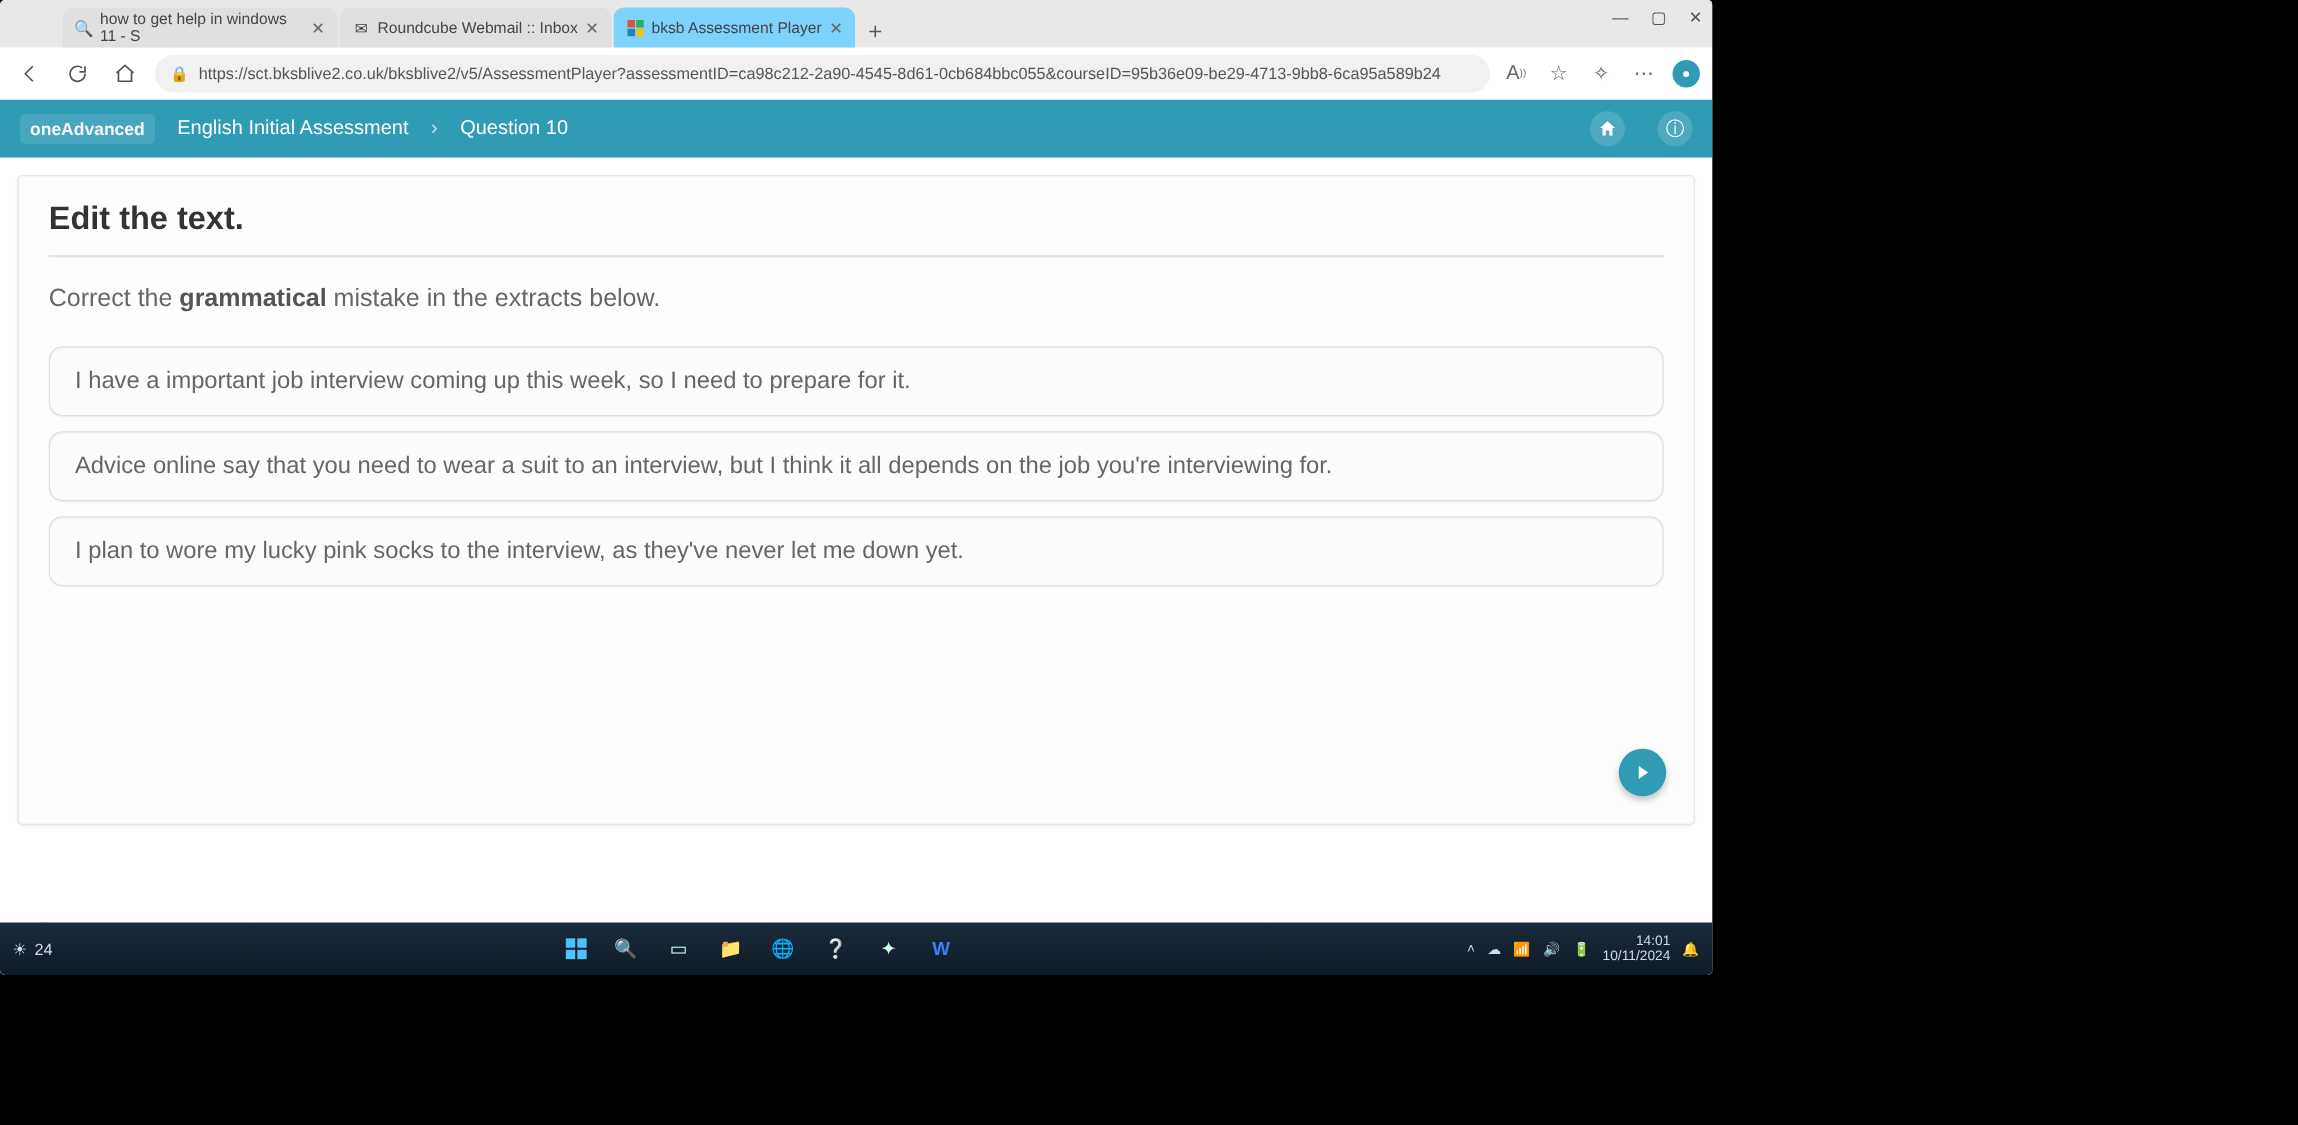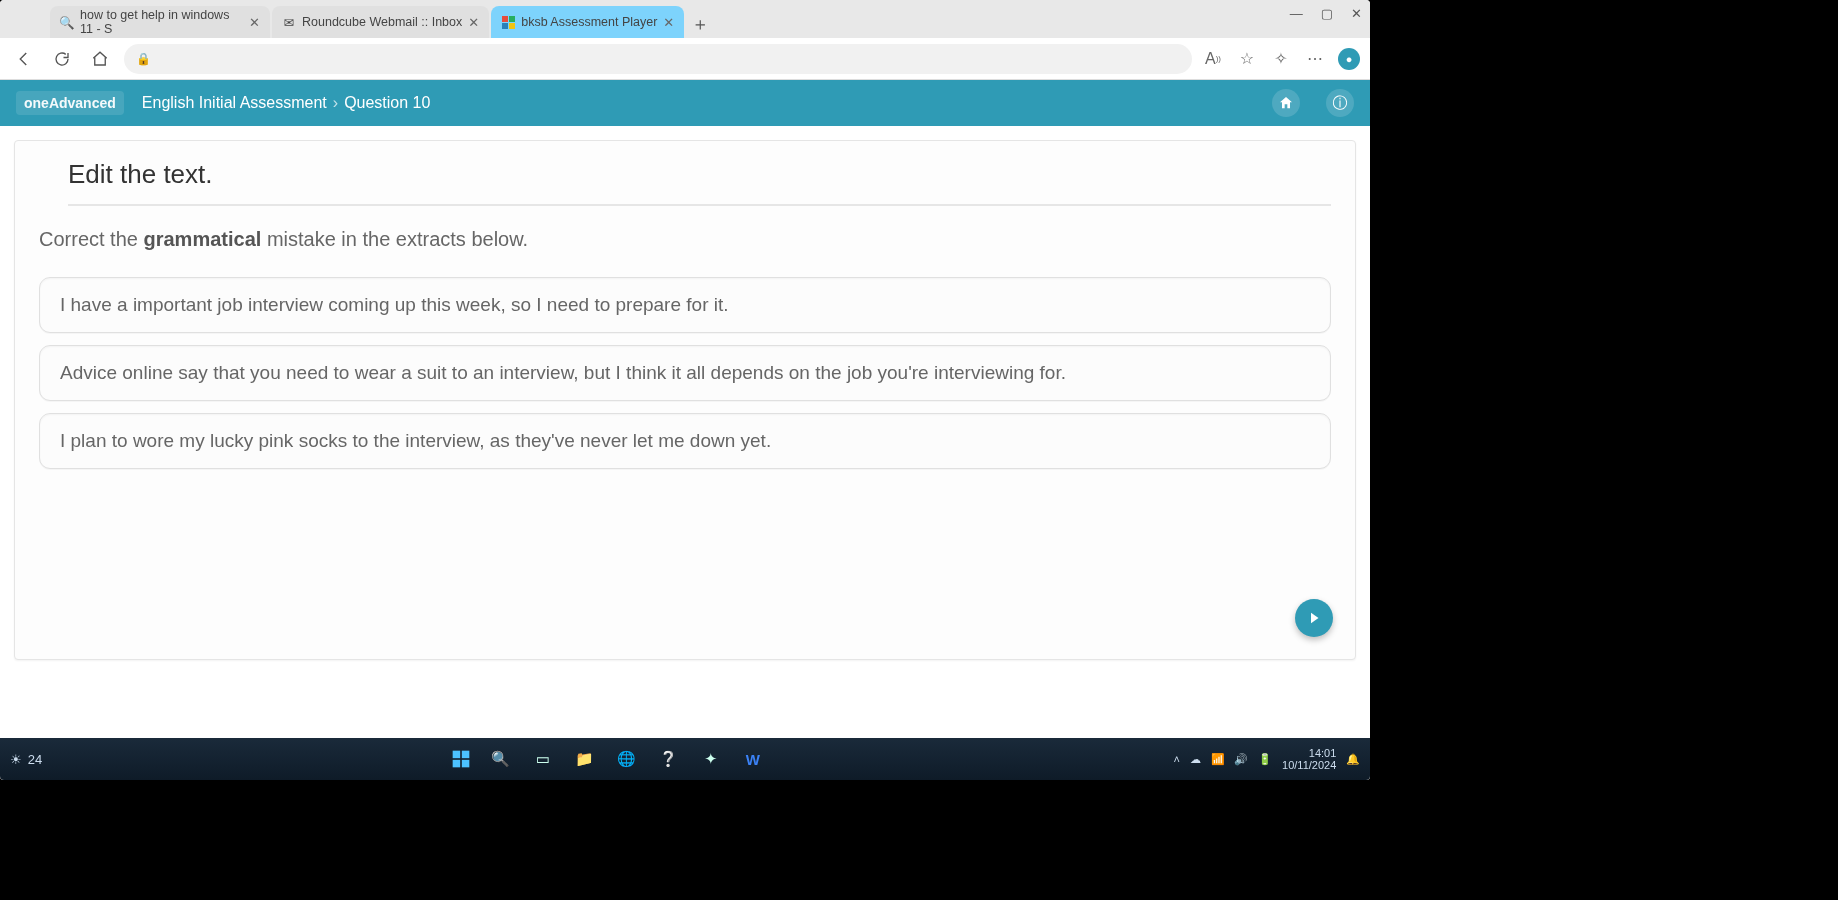--- a/index.html
+++ b/index.html
@@ -23,27 +23,27 @@
   .tbtn svg { width:18px; height:18px; stroke:#555; fill:none; stroke-width:1.8; }
   .addr { flex:1; display:flex; align-items:center; height:30px; background:#f1f1f1; border-radius:15px; padding:0 12px; font-size:13px; color:#555; gap:8px; overflow:hidden; white-space:nowrap; }
   .addr .lock { font-size:12px; color:#666; }
   .rightbtns { display:flex; gap:12px; align-items:center; color:#666; }
   .rightbtns .ic { width:22px; height:22px; display:flex; align-items:center; justify-content:center; }
 
   
   .page { background:#fff; height:calc(100% - 80px); overflow:auto; }
   .appbar { background:#2f9bb5; color:#fff; height:46px; display:flex; align-items:center; padding:0 16px; gap:18px; font-size:16px; }
   .appbar .brand { font-weight:600; font-size:14px; opacity:.95; background:rgba(255,255,255,.12); padding:4px 8px; border-radius:4px; }
-  .crumb { display:flex; align-items:center; gap:6px; }
+  .crumb { display:flex; align-items:center; gap:18px; }
   .crumb-sep { opacity:.7; }
   .appbar .spacer { flex:1; }
   .appbar .ric { width:28px; height:28px; display:flex; align-items:center; justify-content:center; border-radius:50%; background:rgba(255,255,255,.15); margin-left:8px; font-size:15px; }
 
   .card { margin:14px; background:#fdfdfd; border:1px solid #e5e5e5; border-radius:4px; padding:18px 24px 40px; box-shadow:0 1px 2px rgba(0,0,0,.05); position:relative; min-height:520px; }
-  .card h2 { font-size:26px; font-weight:400; color:#333; padding-bottom:14px; border-bottom:2px solid #e6e6e6; margin-bottom:22px;margin-left:29px; }
+  .card h2 { font-size:26px; font-weight:700; color:#333; padding-bottom:14px; border-bottom:2px solid #e6e6e6; margin-bottom:22px; }
   .instruction { font-size:20px; color:#666; margin-bottom:26px; }
   .instruction b { color:#555; font-weight:700; }
 
   .edit-field { width:100%; margin:12px 0; }
   .edit-field input {
     width:100%; border:1px solid #e0e0e0; border-radius:11px;
     padding:16px 20px; font-size:19px; color:#666; background:#fcfcfc;
     box-shadow:inset 0 1px 2px rgba(0,0,0,.04), 0 1px 0 rgba(0,0,0,.03);
   }
 
@@ -121,20 +121,21 @@
             <path d="M20 12a8 8 0 1 1-3-6.2M20 4v6h-6"></path>
           </svg>
       </div>
       <div class="tbtn">
         <svg viewBox="0 0 24 24">
             <path d="M3 11l9-8 9 8M5 10v10h14V10"></path>
           </svg>
       </div>
       <div class="addr">
         <span class="lock">🔒</span>
+        <span>https://sct.bksblive2.co.uk/bksblive2/v5/AssessmentPlayer?assessmentID=ca98c212-2a90-4545-8d61-0cb684bbc055&amp;courseID=95b36e09-be29-4713-9bb8-6ca95a589b24</span>
       </div>
       <div class="rightbtns">
         <div class="ic">A<sup style="font-size:8px">))</sup></div>
         <div class="ic">☆</div>
         <div class="ic">✧</div>
         <div class="ic">⋯</div>
         <div class="ic" style="background:#2f9bb5;border-radius:50%;color:#fff;font-size:11px;">●</div>
       </div>
     </div>
 

